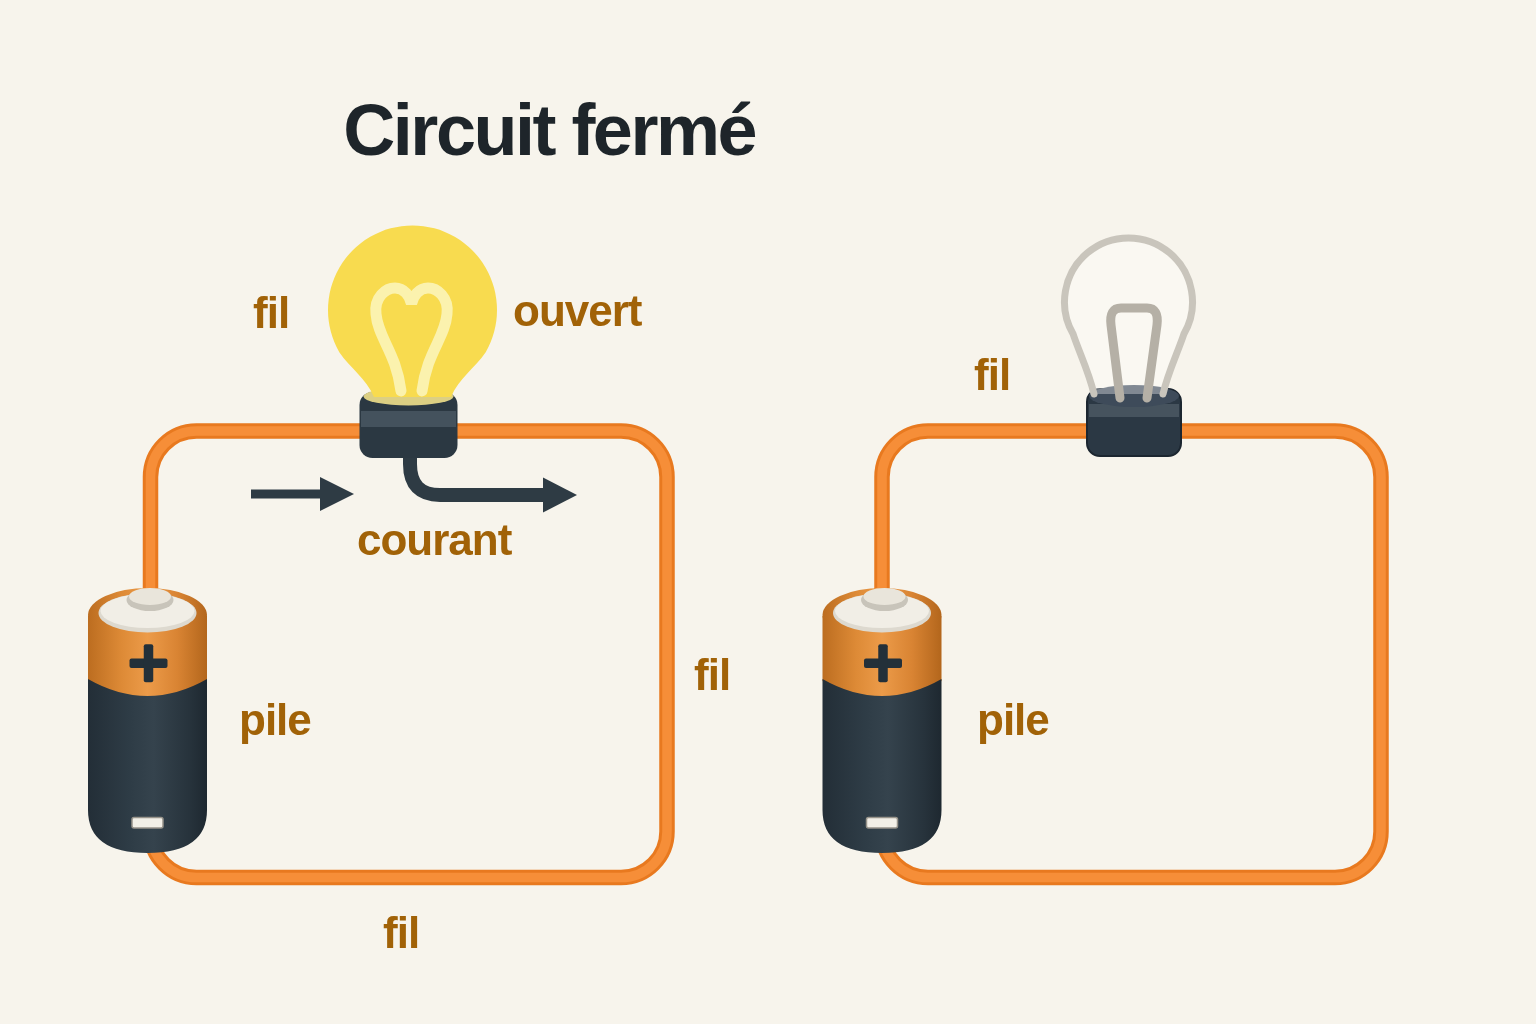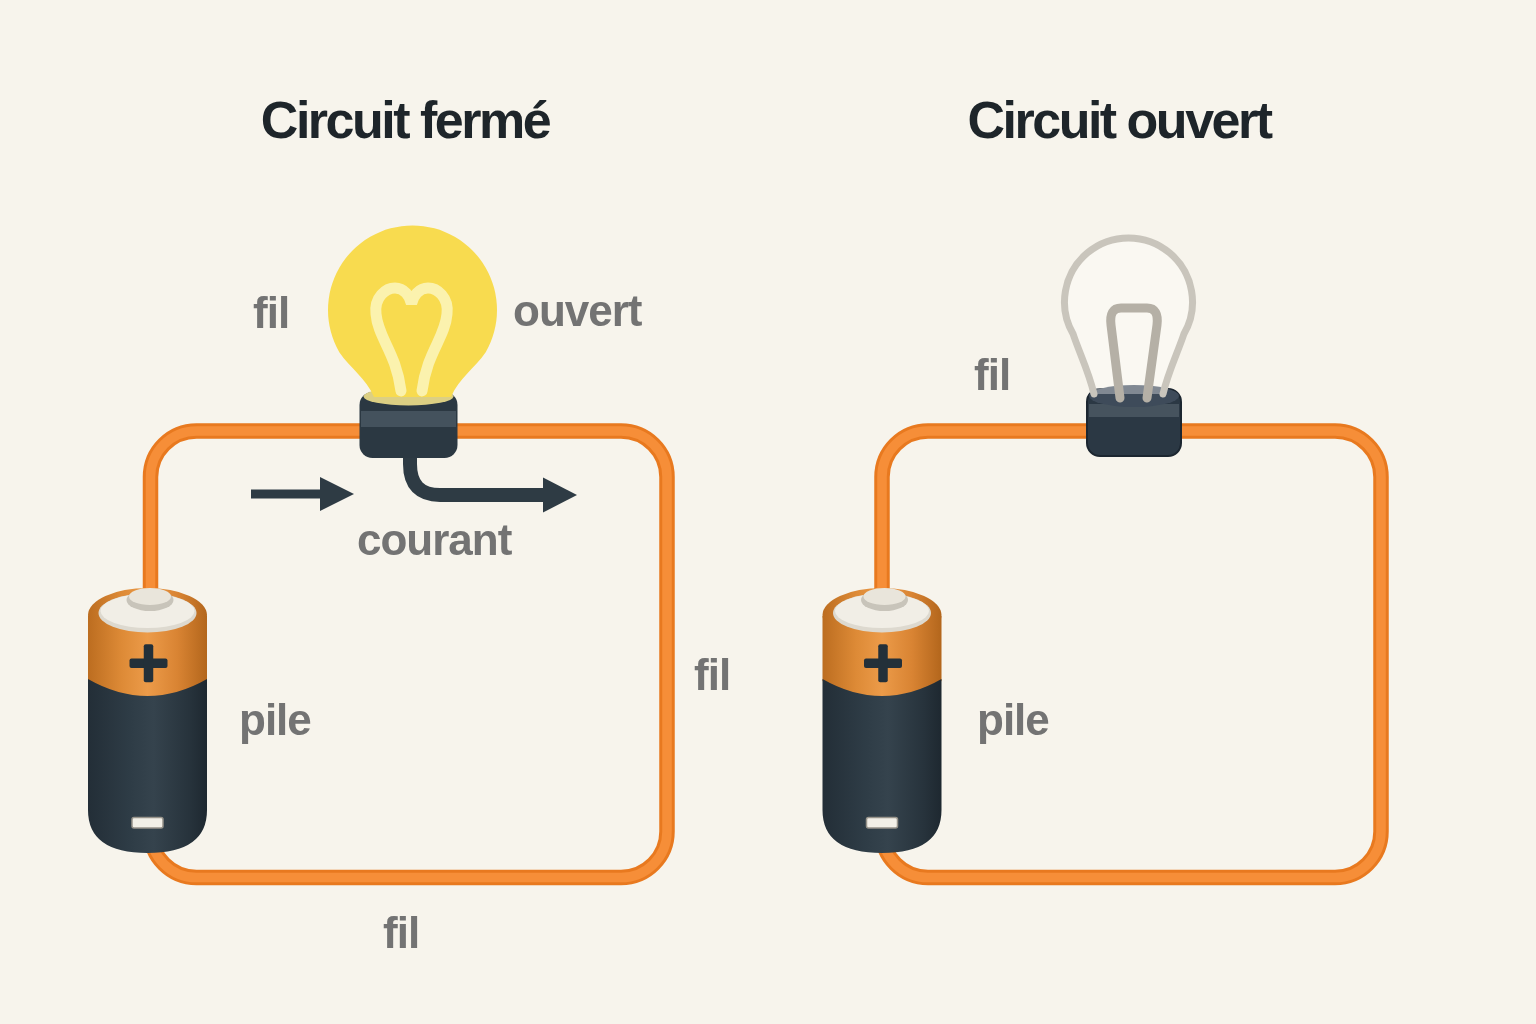--- a/index.html
+++ b/index.html
@@ -6,28 +6,28 @@
   body{
     width:1536px;height:1024px;
     background:#F7F4EC;
     font-family:"Liberation Sans", sans-serif;
     position:relative;overflow:hidden;
   }
   .canvas{position:absolute;inset:0;}
   svg{position:absolute;left:0;top:0;}
   .title{
     position:absolute;
-    font-size:52px;font-weight:700;letter-spacing:-2.5px;
-    color:#1E252A;text-align:center;line-height:1;
+    font-size:72px;font-weight:700;letter-spacing:-2.5px;
+    color:#1E252A;text-align:right;line-height:1;
     width:700px;
   }
   .label{
     position:absolute;
     font-size:44px;font-weight:700;letter-spacing:-1px;
-    color:#737373;line-height:1;white-space:nowrap;
+    color:#a16207;line-height:1;white-space:nowrap;
   }
 </style>
 </head>
 <body>
 
 <div class="canvas">
 
 <svg width="1536" height="1024" viewBox="0 0 1536 1024">
   <defs>
     <linearGradient id="batOrange" x1="0" y1="0" x2="1" y2="0">
@@ -90,21 +90,20 @@
   <g>
     <rect x="1087" y="389" width="94" height="67" rx="13" fill="#2B3844" stroke="#1C2630" stroke-width="2"></rect>
     <rect x="1089" y="404" width="90" height="13" fill="#46535E"></rect>
     <ellipse cx="1134" cy="396" rx="45" ry="11" fill="#3E4B5A"></ellipse>
     <path d="M 1094,394 C 1089,372 1079,352 1073.1,334 A 64,64 0 1 1 1183.9,334 C 1178,352 1168,372 1163,394" fill="rgba(255,255,255,0.35)" stroke="#C9C5BC" stroke-width="7" stroke-linecap="round"></path>
     <path d="M 1120,398 L 1111,325 Q 1109,308 1121,308 L 1147,308 Q 1159,308 1157,325 L 1147,398" fill="none" stroke="#B5B0A6" stroke-width="9" stroke-linecap="round" stroke-linejoin="round"></path>
   </g>
 </svg>
 
 <div class="title" style="left:55px;top:94px;">Circuit fermé</div>
-<div class="title" style="left:769px;top:94px;">Circuit ouvert</div>
 
 <div class="label" style="left:253px;top:291px;">fil</div>
 <div class="label" style="left:513px;top:289px;">ouvert</div>
 <div class="label" style="left:357px;top:518px;">courant</div>
 <div class="label" style="left:239px;top:698px;">pile</div>
 <div class="label" style="left:694px;top:653px;">fil</div>
 <div class="label" style="left:383px;top:911px;">fil</div>
 
 <div class="label" style="left:974px;top:353px;">fil</div>
 <div class="label" style="left:977px;top:698px;">pile</div>

